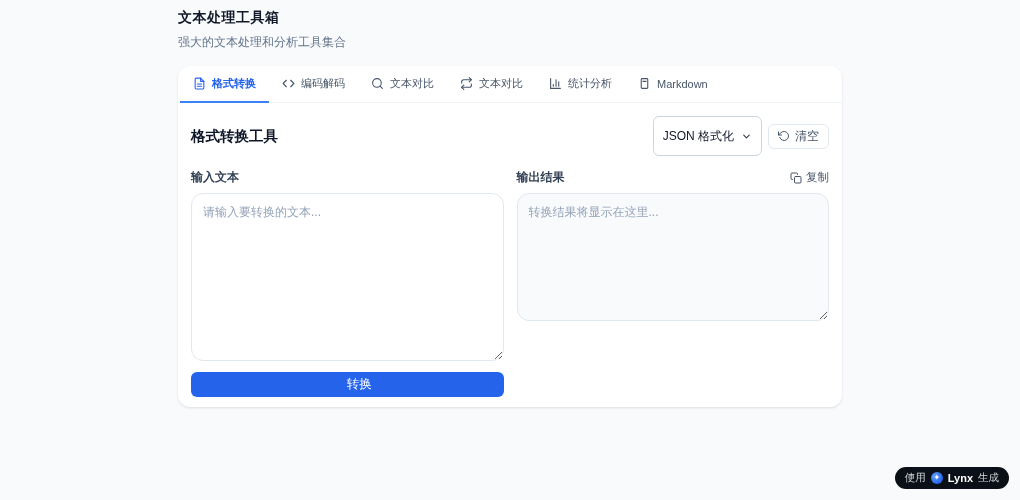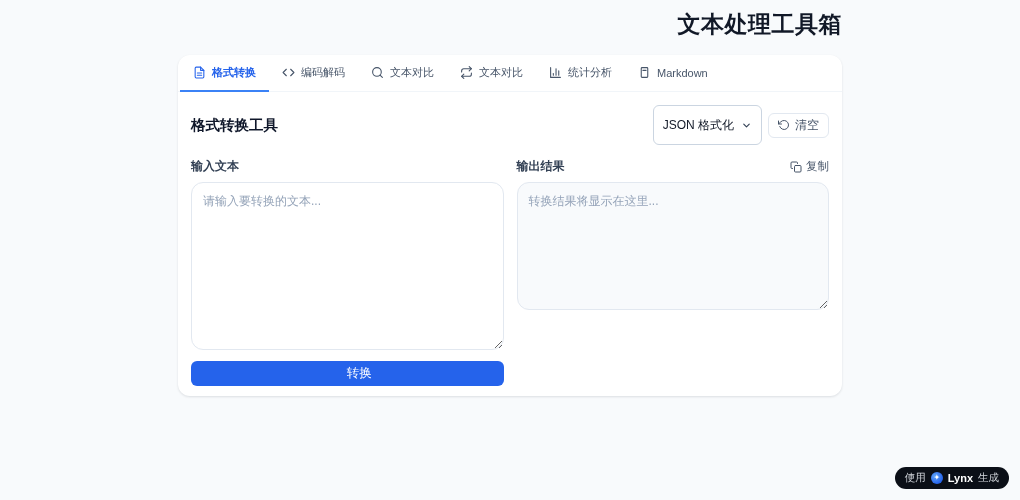--- a/index.html
+++ b/index.html
@@ -6,21 +6,21 @@
   html,body { width:1020px; height:500px; }
   body {
     font-family:"Liberation Sans","DejaVu Sans",sans-serif;
     background:#f8fafc;
     position:relative;
     overflow:hidden;
     color:#0f172a;
   }
   .container { width:664px; margin:0 auto; padding-top:9px; }
 
-  .page-title { font-size:23px; font-weight:700; color:#111827; letter-spacing:.5px;text-align:right; }
+  .page-title { font-size:14px; font-weight:700; color:#111827; letter-spacing:.5px; }
   .page-subtitle { font-size:12px; color:#64748b; margin-top:7px; }
 
   .card {
     margin-top:15px;
     background:#ffffff;
     border-radius:12px;
     box-shadow:0 1px 2px rgba(16,24,40,.05), 0 1px 3px rgba(16,24,40,.07);
   }
 
   .tabbar {
@@ -107,20 +107,21 @@
     background:radial-gradient(circle at 35% 35%, #60a5fa, #2563eb 70%);
     display:flex; align-items:center; justify-content:center;
     color:#fff; font-size:8px; line-height:1;
   }
 </style>
 </head>
 <body>
 
 <div class="container">
   <div class="page-title">文本处理工具箱</div>
+  <div class="page-subtitle">强大的文本处理和分析工具集合</div>
 
   <div class="card">
     <div class="tabbar">
       <button class="tab active">
         <span class="icon">
           <svg viewBox="0 0 24 24" fill="none" stroke="currentColor" stroke-width="2" stroke-linecap="round" stroke-linejoin="round">
               <path d="M14 2H6a2 2 0 0 0-2 2v16a2 2 0 0 0 2 2h12a2 2 0 0 0 2-2V8z"></path>
               <polyline points="14 2 14 8 20 8"></polyline>
               <line x1="16" y1="13" x2="8" y2="13"></line>
               <line x1="16" y1="17" x2="8" y2="17"></line>

